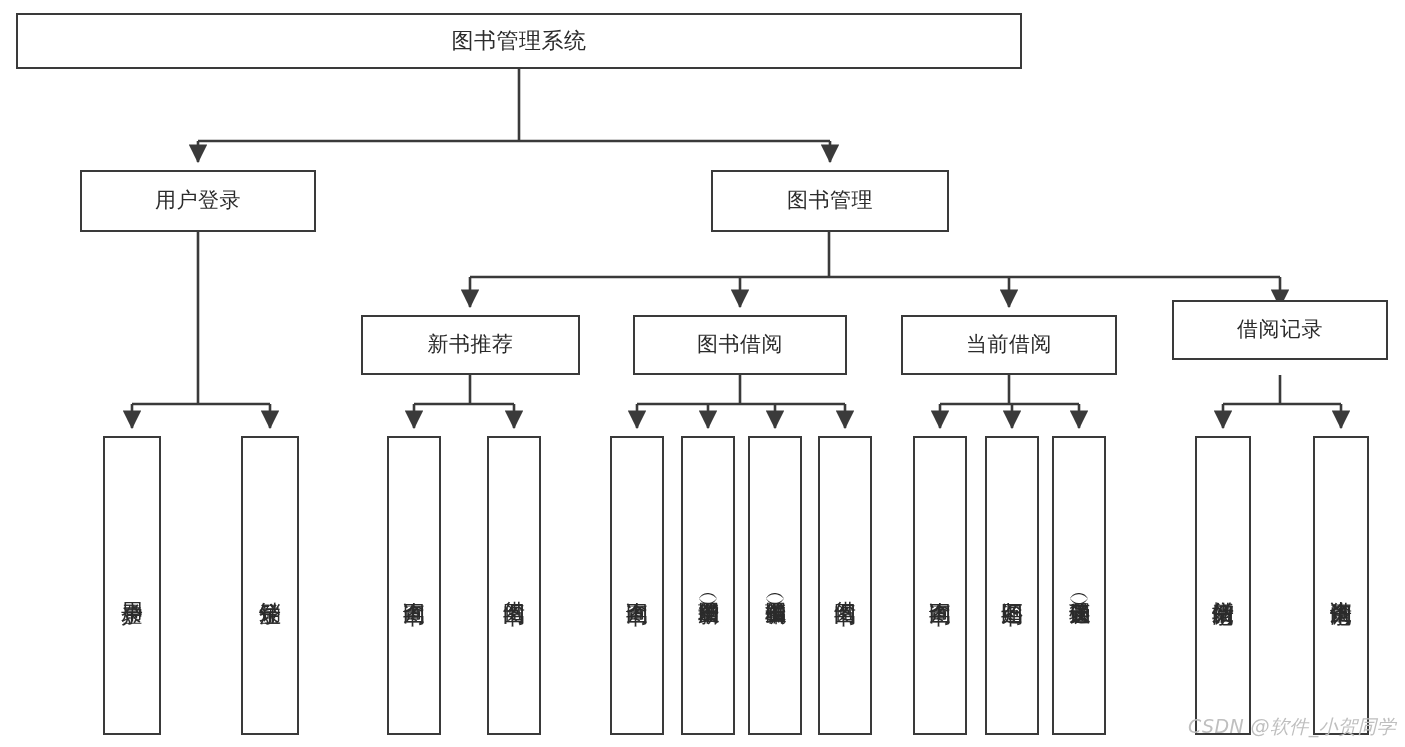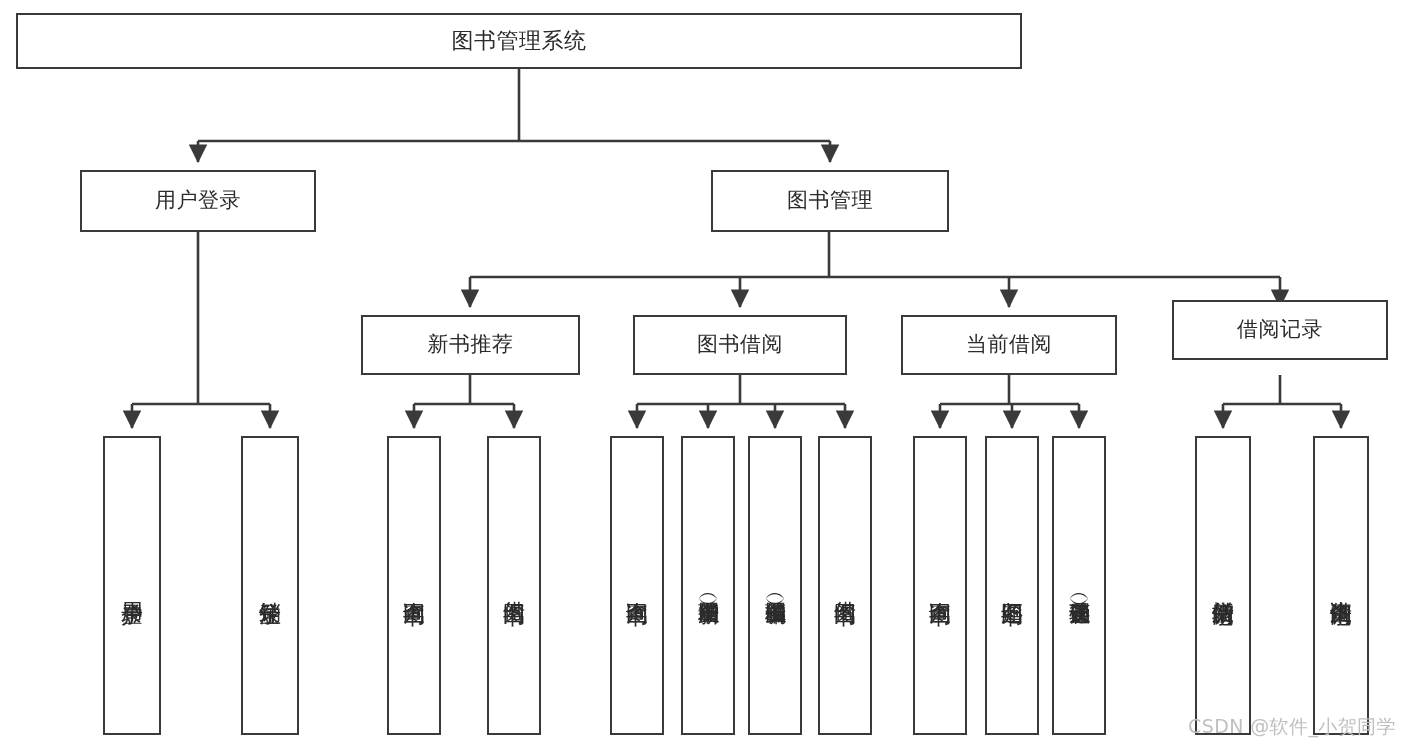--- a/index.html
+++ b/index.html
@@ -143,15 +143,15 @@
   <div class="node node-v long" style="left:748px; top:436px; width:54px; height:299px;">编辑图书（管理员）</div>
   <div class="node node-v" style="left:818px; top:436px; width:54px; height:299px;">借阅图书</div>
 
   <div class="node node-v" style="left:913px; top:436px; width:54px; height:299px;">查询图书</div>
   <div class="node node-v" style="left:985px; top:436px; width:54px; height:299px;">归还图书</div>
   <div class="node node-v long" style="left:1052px; top:436px; width:54px; height:299px;">确认归还（管理员）</div>
 
   <div class="node node-v" style="left:1195px; top:436px; width:56px; height:299px;">新增借阅记录</div>
   <div class="node node-v" style="left:1313px; top:436px; width:56px; height:299px;">查询借阅记录</div>
 
-  <div class="watermark" style="left:1188px; top:714px;">CSDN @软件_小贺同学</div>
+  <div class="watermark" style="left:1188px; top:714px;font-style:italic;">CSDN @软件_小贺同学</div>
 
 </div>
 
 </body></html>

